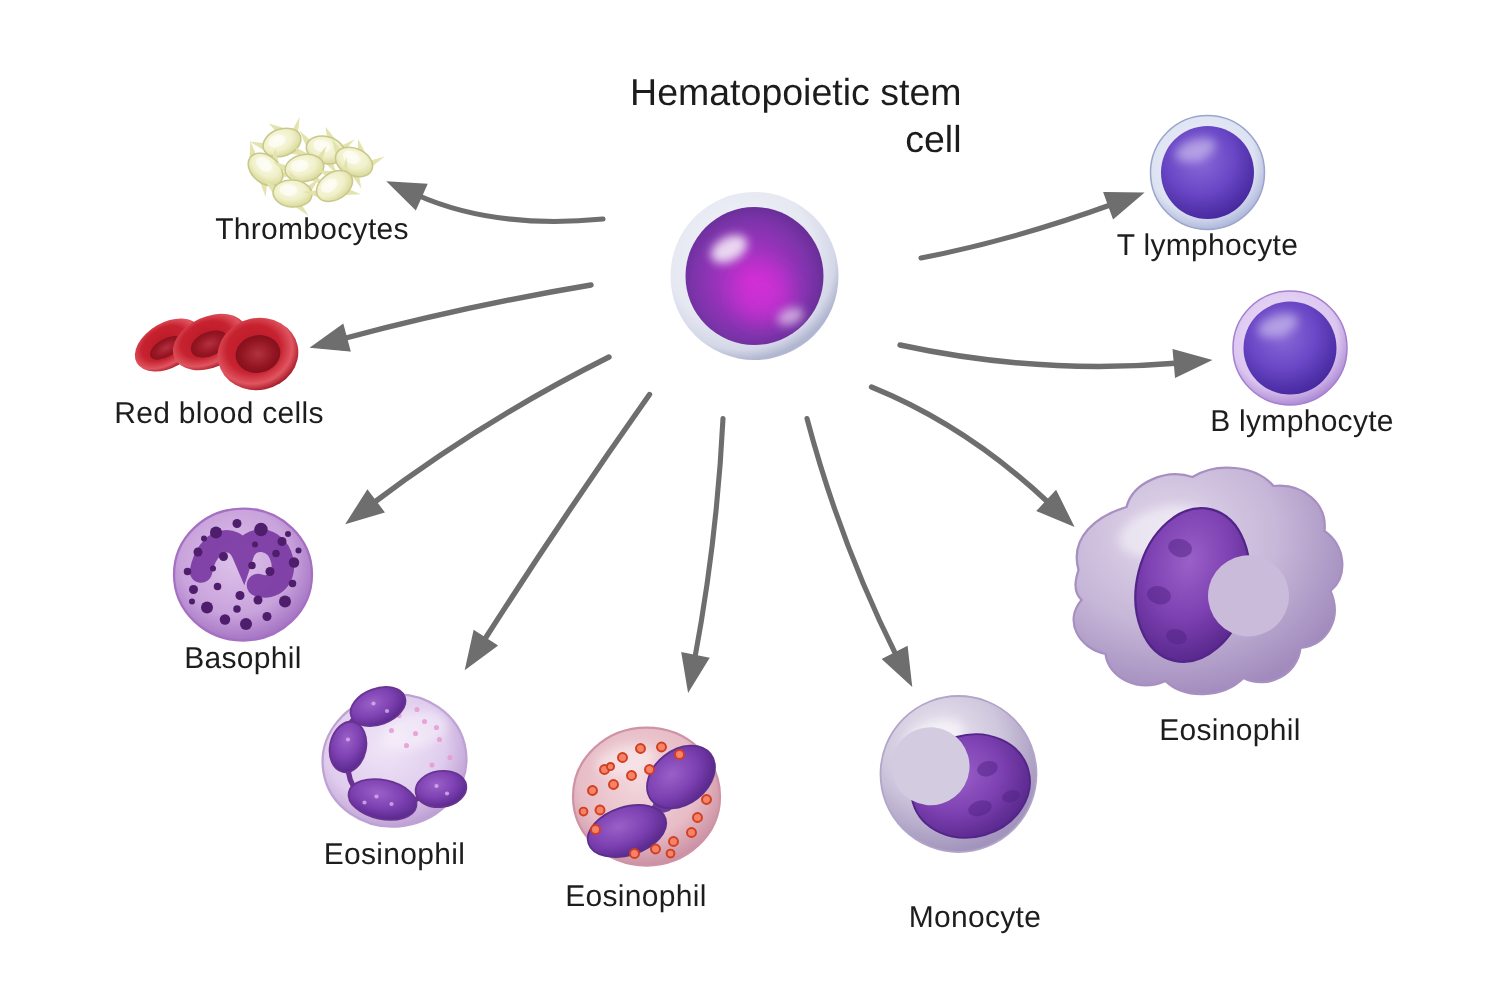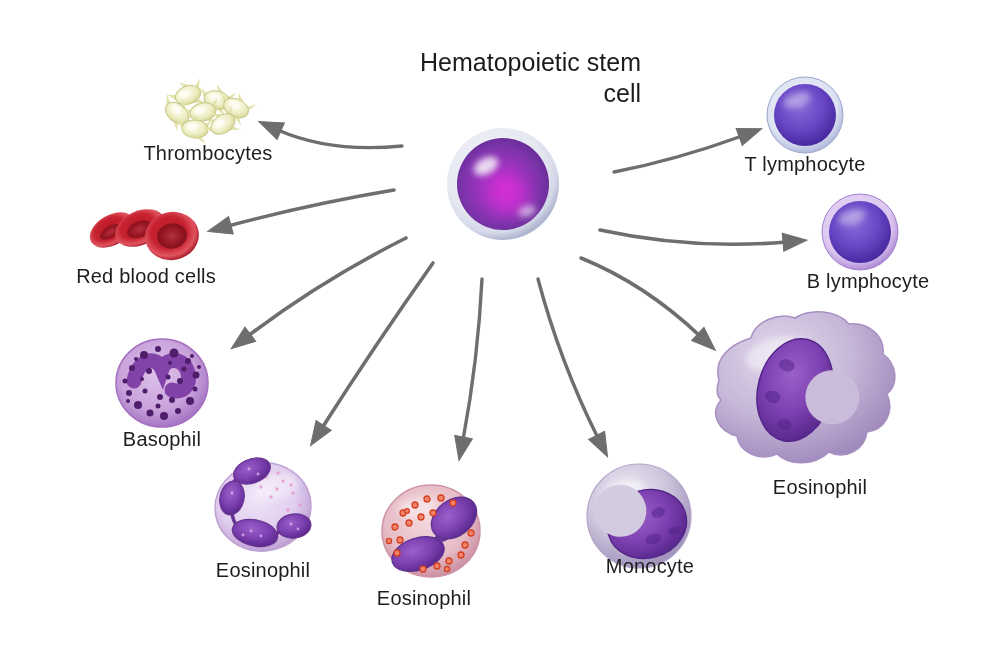--- a/index.html
+++ b/index.html
@@ -362,17 +362,17 @@
     </g>
   </g>
 </svg>
 
   <div id="title">Hematopoietic stem cell</div>
   <div class="lbl" style="left:146px;top:265px">Red blood cells</div>
   <div class="lbl" style="left:208px;top:142px">Thrombocytes</div>
   <div class="lbl" style="left:162px;top:428px">Basophil</div>
   <div class="lbl" style="left:263px;top:559px">Eosinophil</div>
   <div class="lbl" style="left:424px;top:587px">Eosinophil</div>
-  <div class="lbl" style="left:650px;top:555px">Monocyte</div>
+  <div class="lbl" style="left:650px;top:601px">Monocyte</div>
   <div class="lbl" style="left:820px;top:476px">Eosinophil</div>
   <div class="lbl" style="left:805px;top:153px">T lymphocyte</div>
   <div class="lbl" style="left:868px;top:270px">B lymphocyte</div>
 </div>
 
 </body></html>

